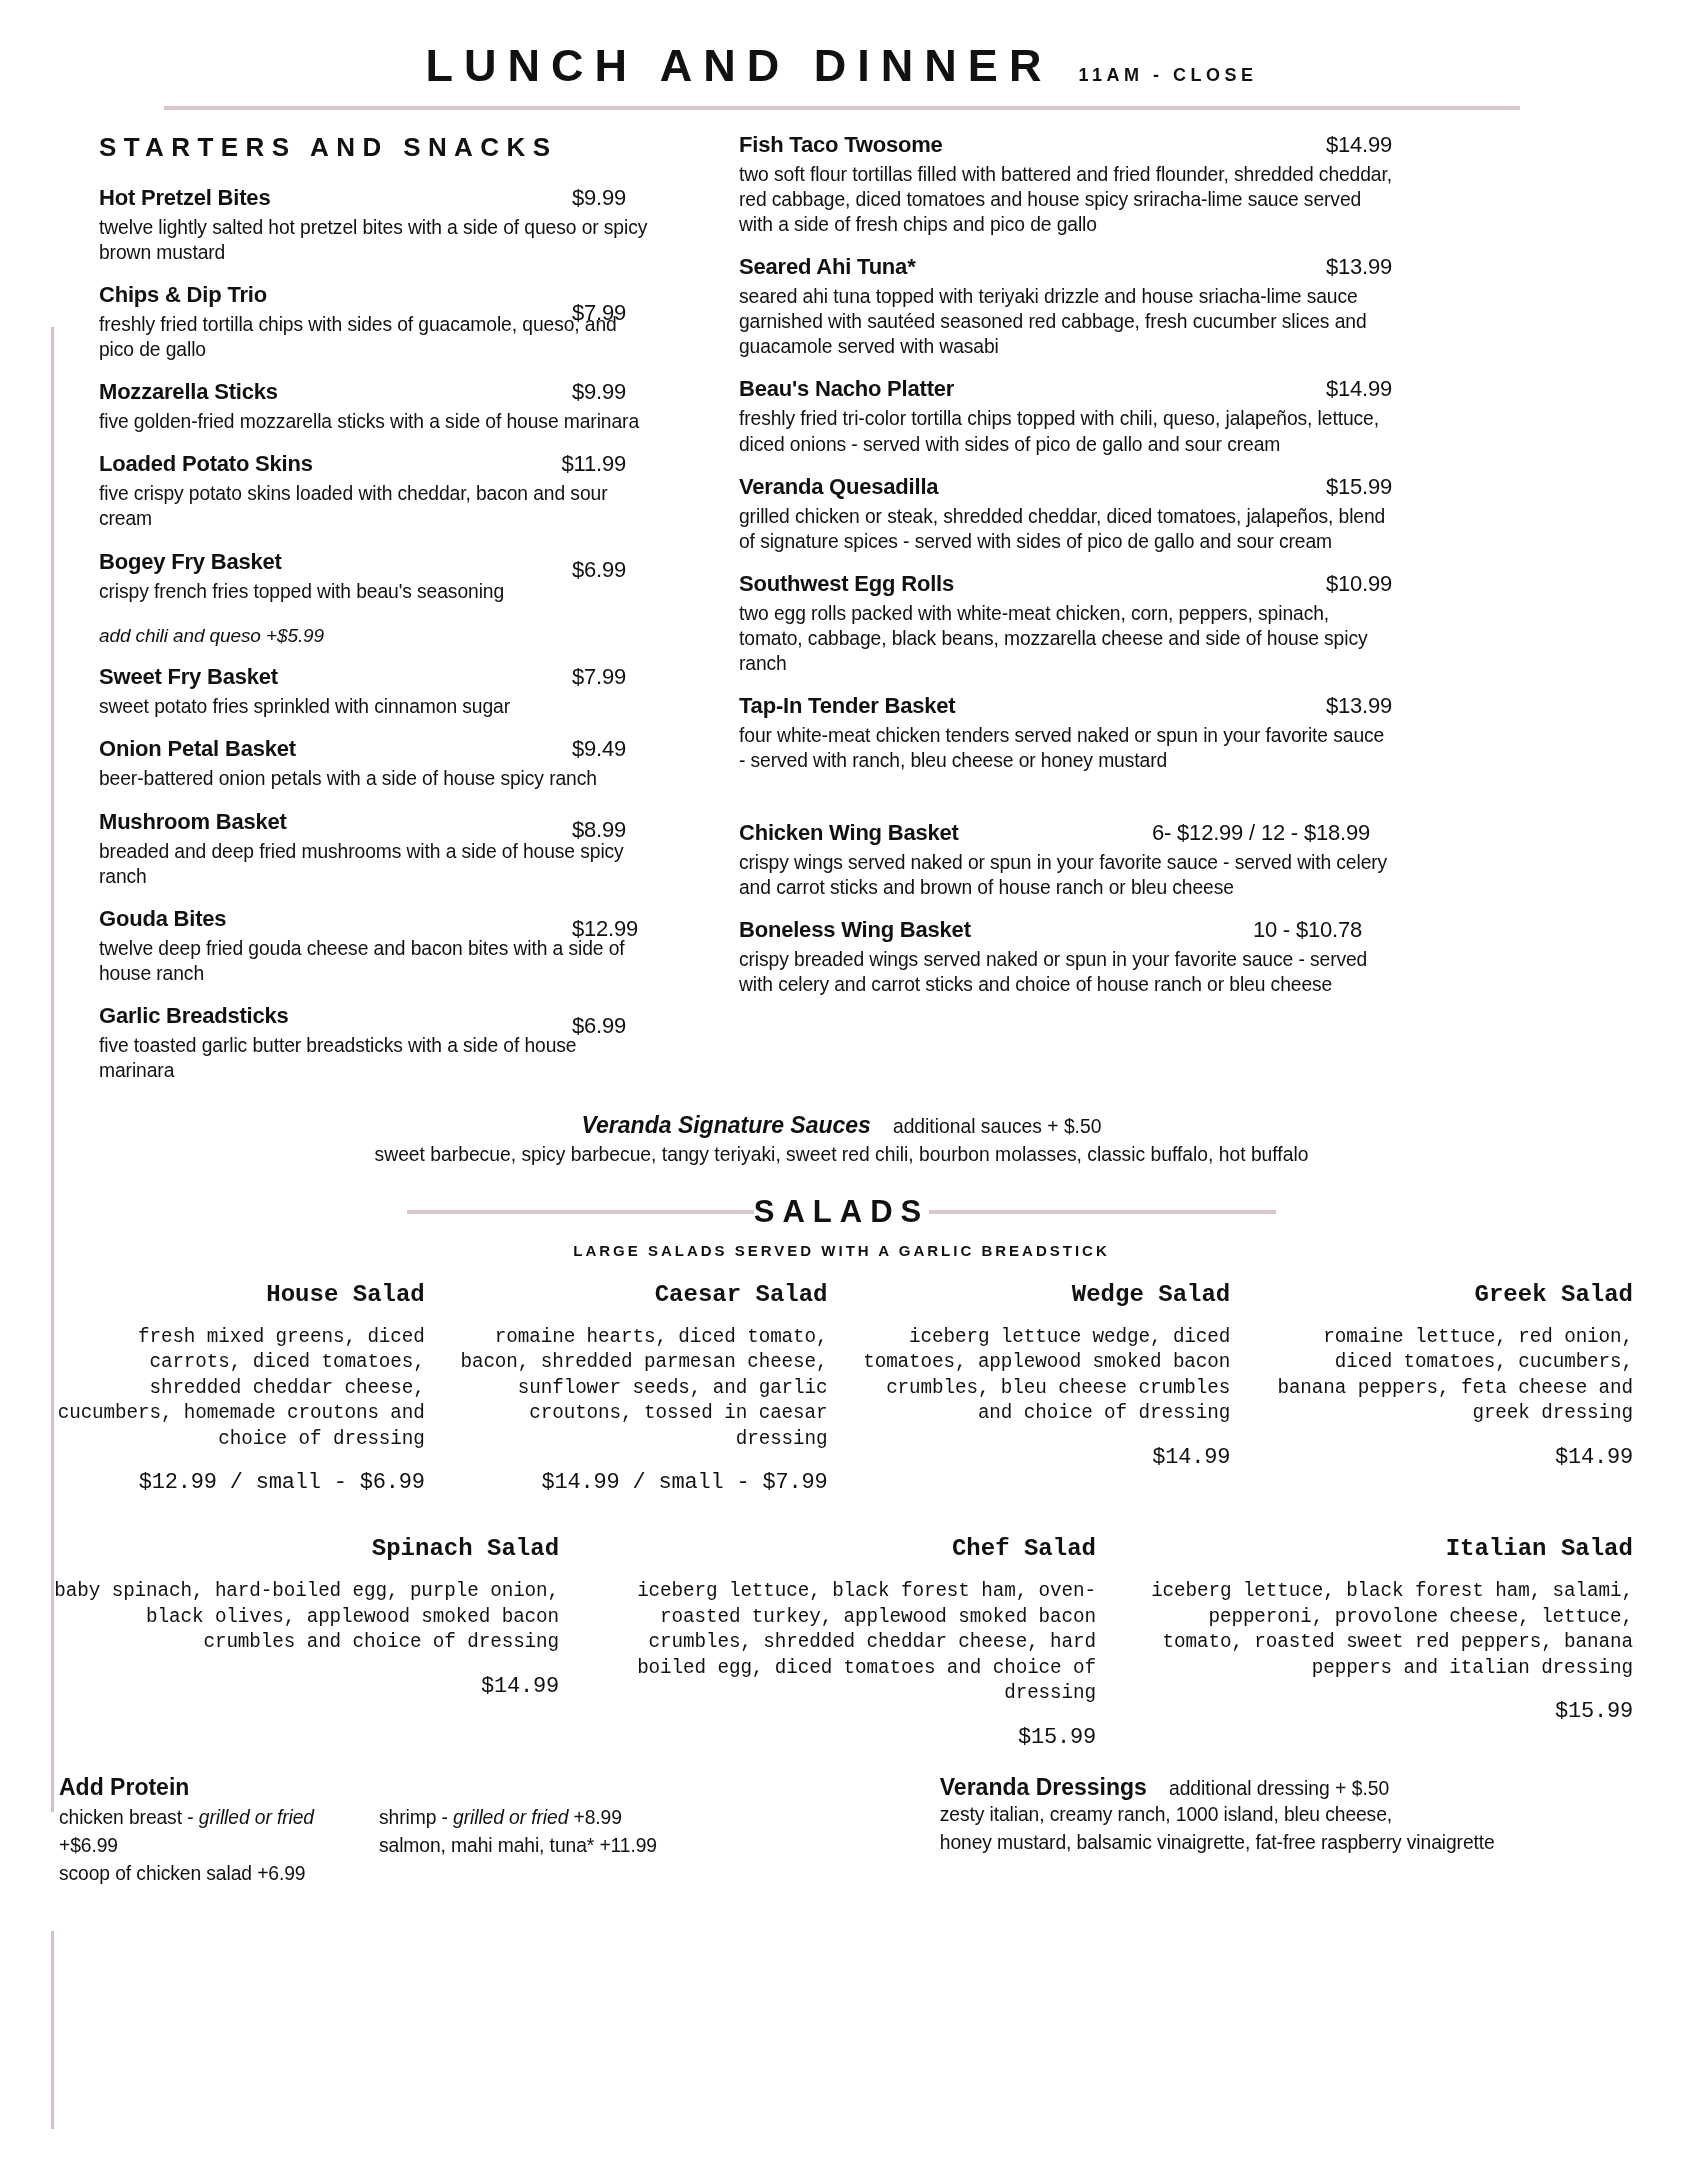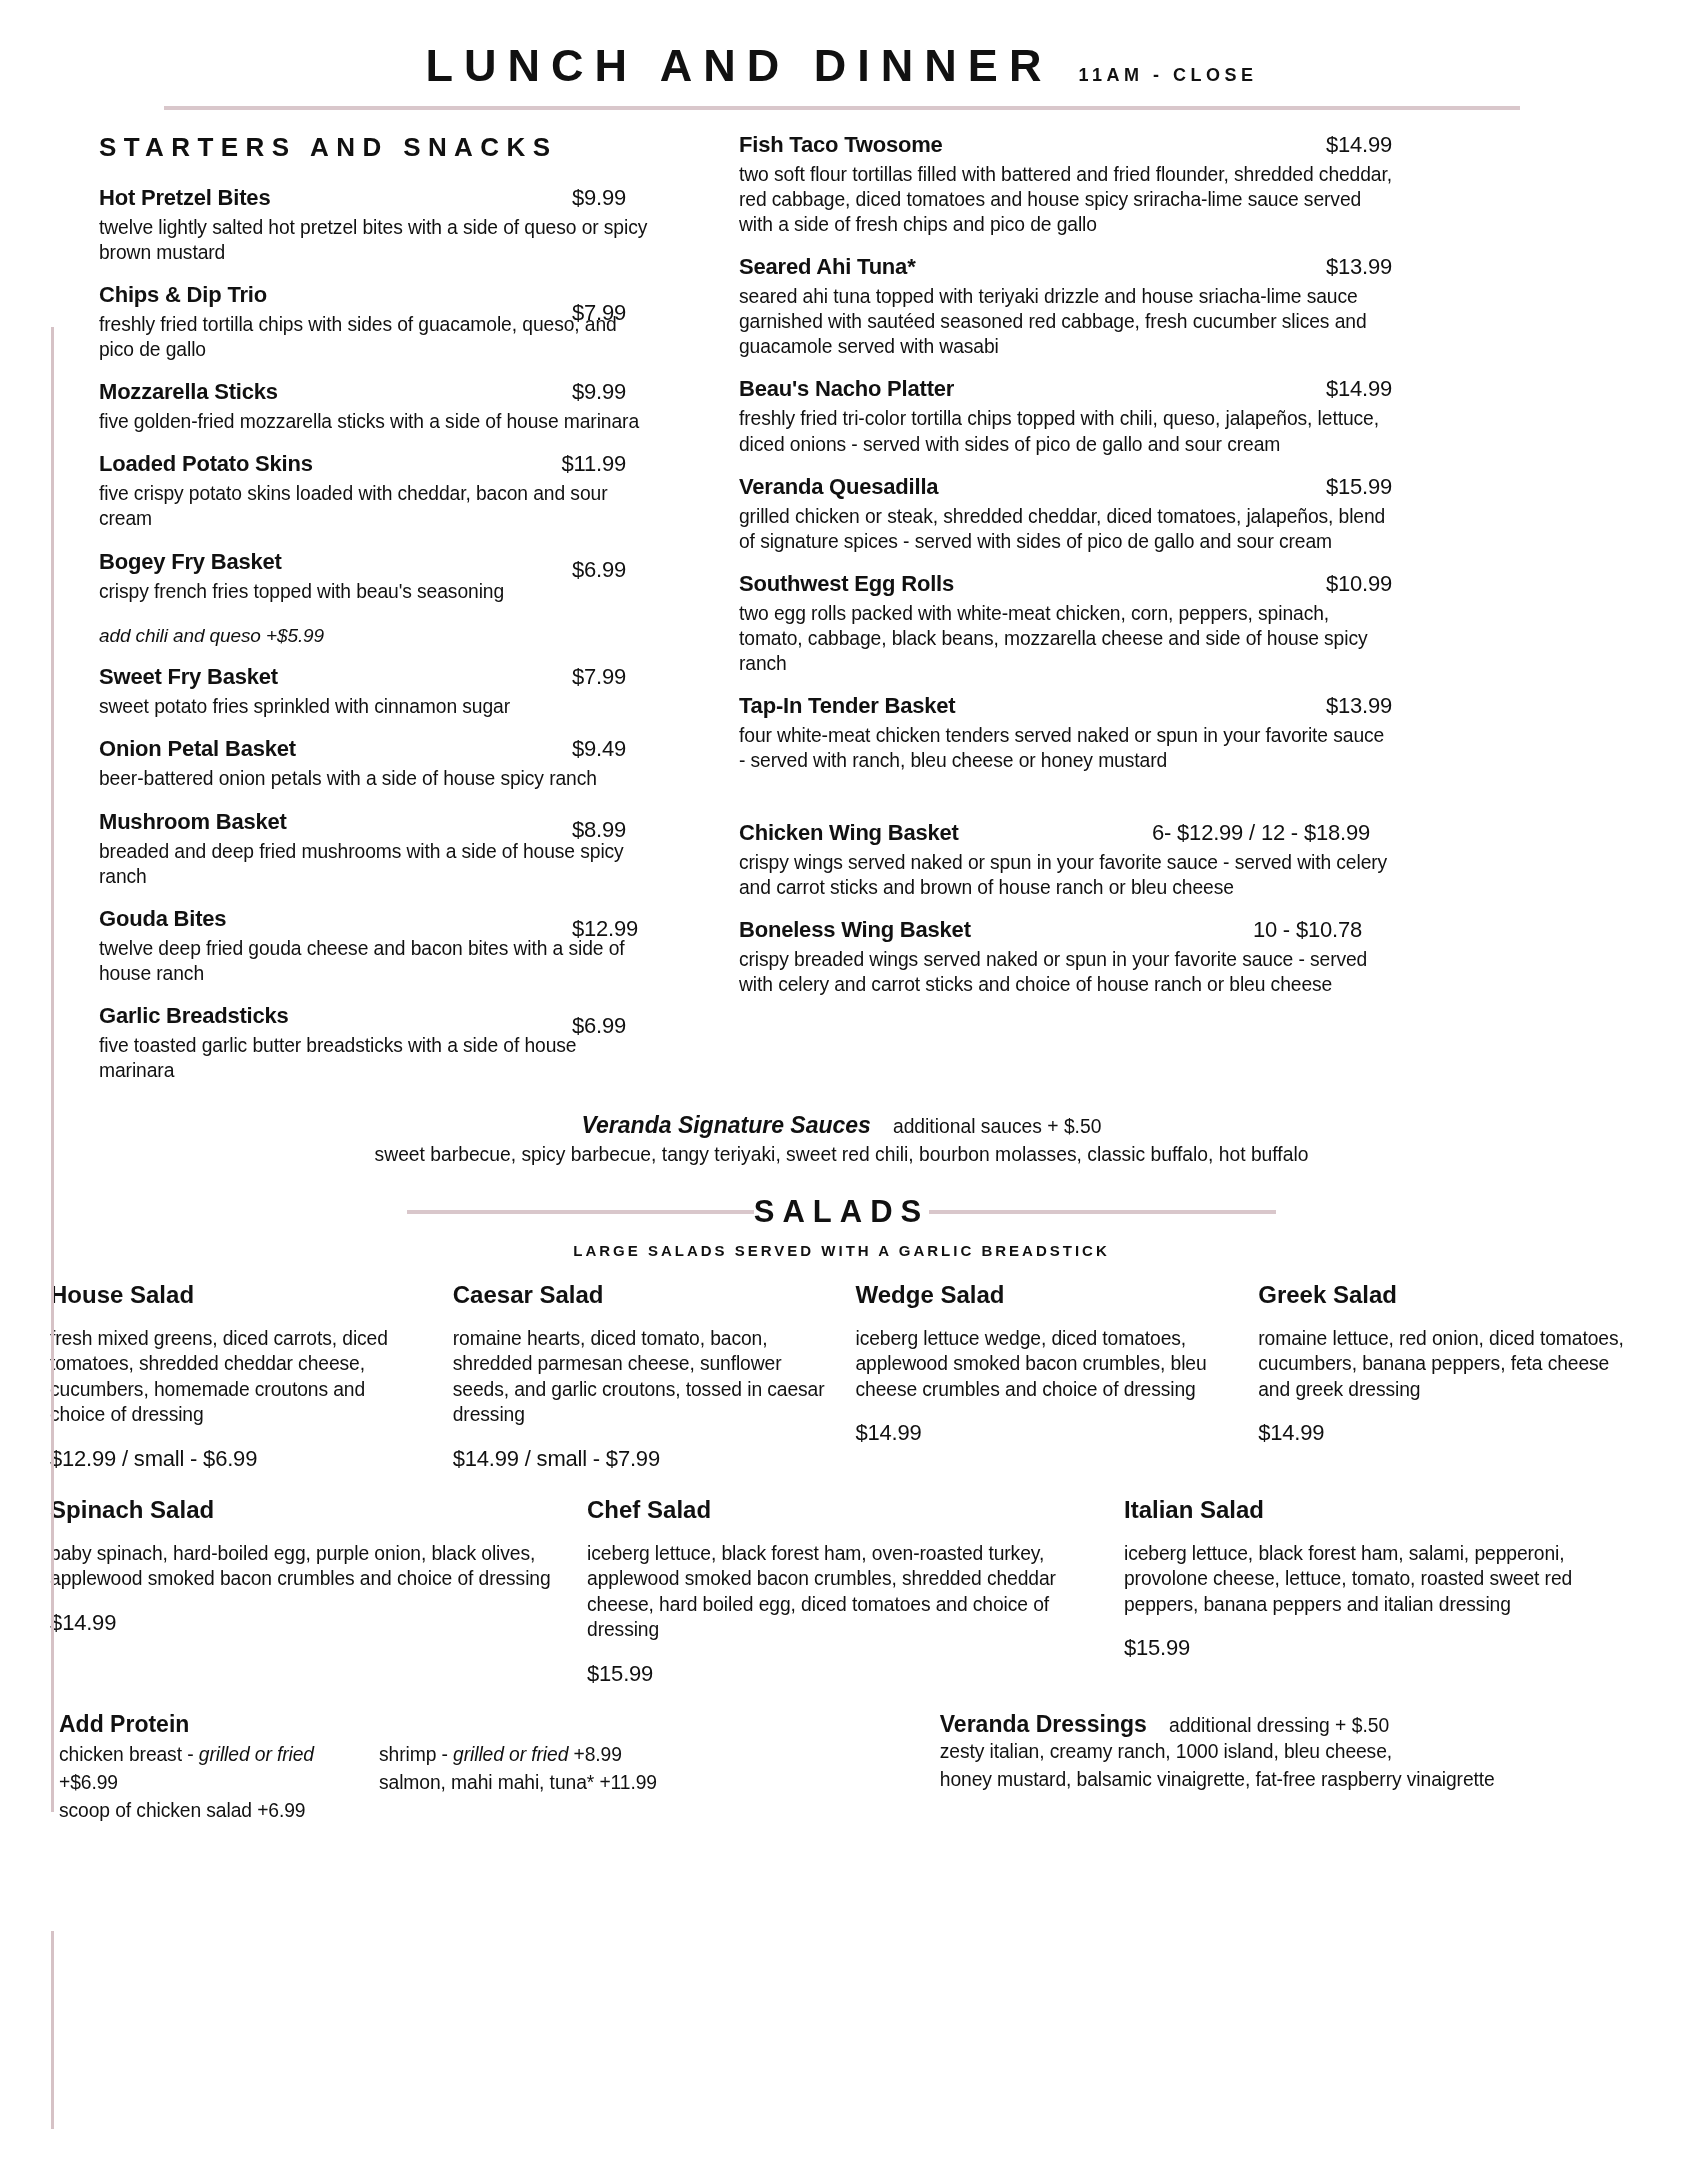--- a/index.html
+++ b/index.html
@@ -150,24 +150,24 @@
   }
 
   
   .salad-grid {
     display: flex;
     justify-content: center;
     padding: 0 36px;
     margin-top: 22px;
   }
   .salad-grid.row1 > .salad { width: 25%; }
-  .salad-grid.row2 { margin-top: 24px; }
+  .salad-grid.row2 { margin-top: 40px; }
   .salad-grid.row2 > .salad { width: 33.33%; }
 
-  .salad { text-align: left; padding: 0 14px; }
+  .salad { text-align: right; padding: 0 14px; font-family: Liberation Mono, monospace; }
   .salad-name {
     font-size: 24px;
     font-weight: bold;
     margin-bottom: 17px;
   }
   .salad-desc {
     font-size: 19.3px;
     line-height: 1.32;
     letter-spacing: -0.1px;
   }

